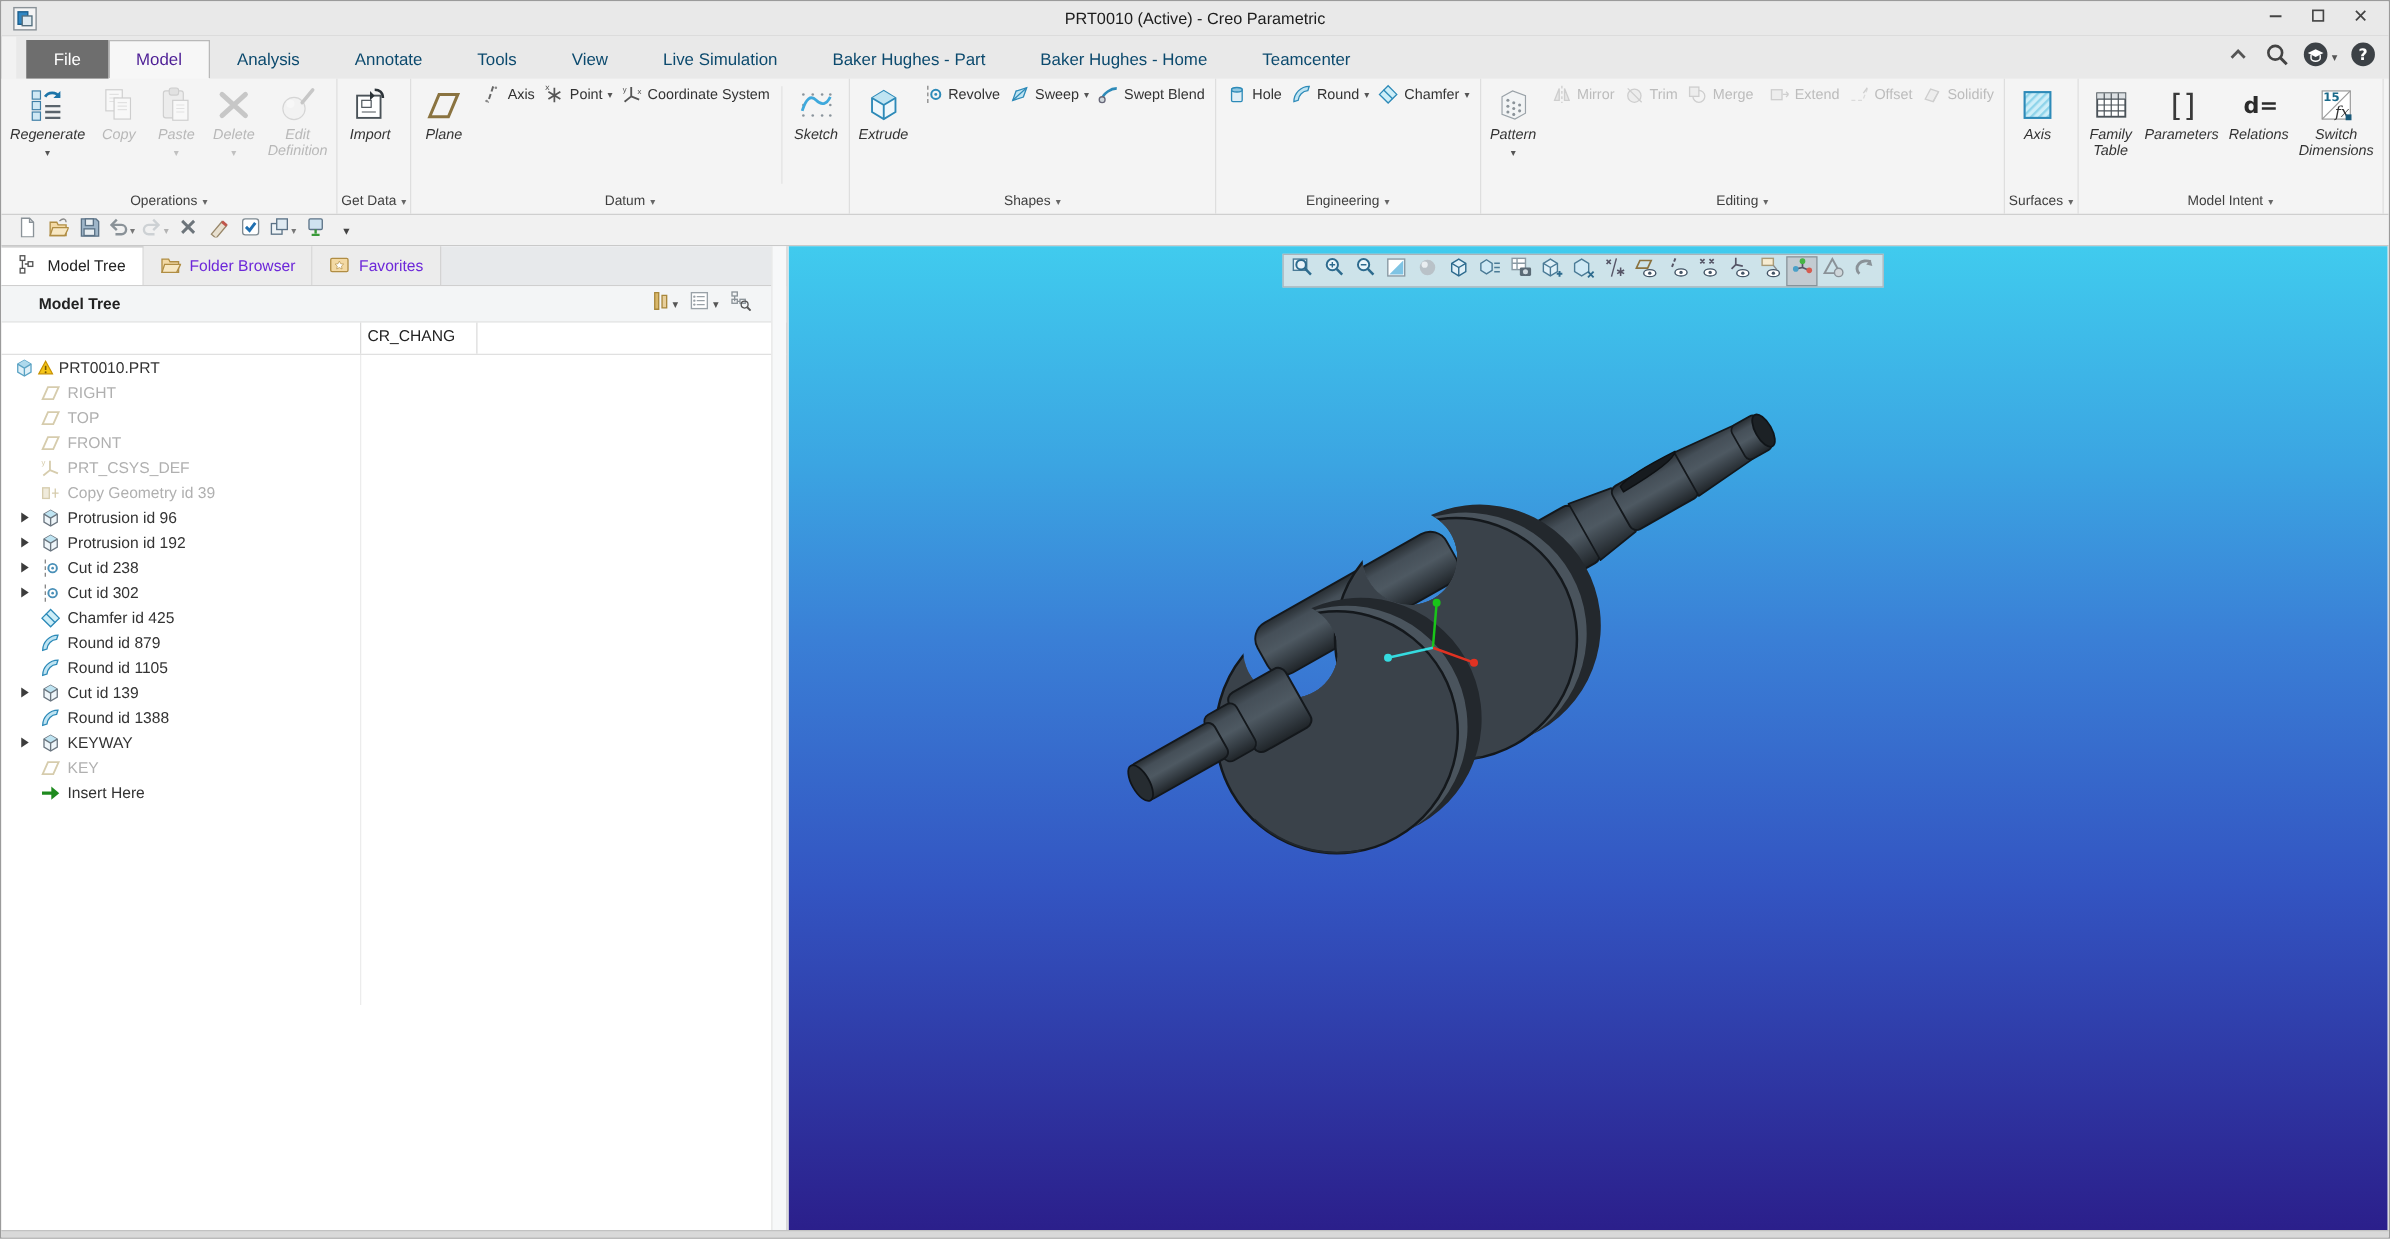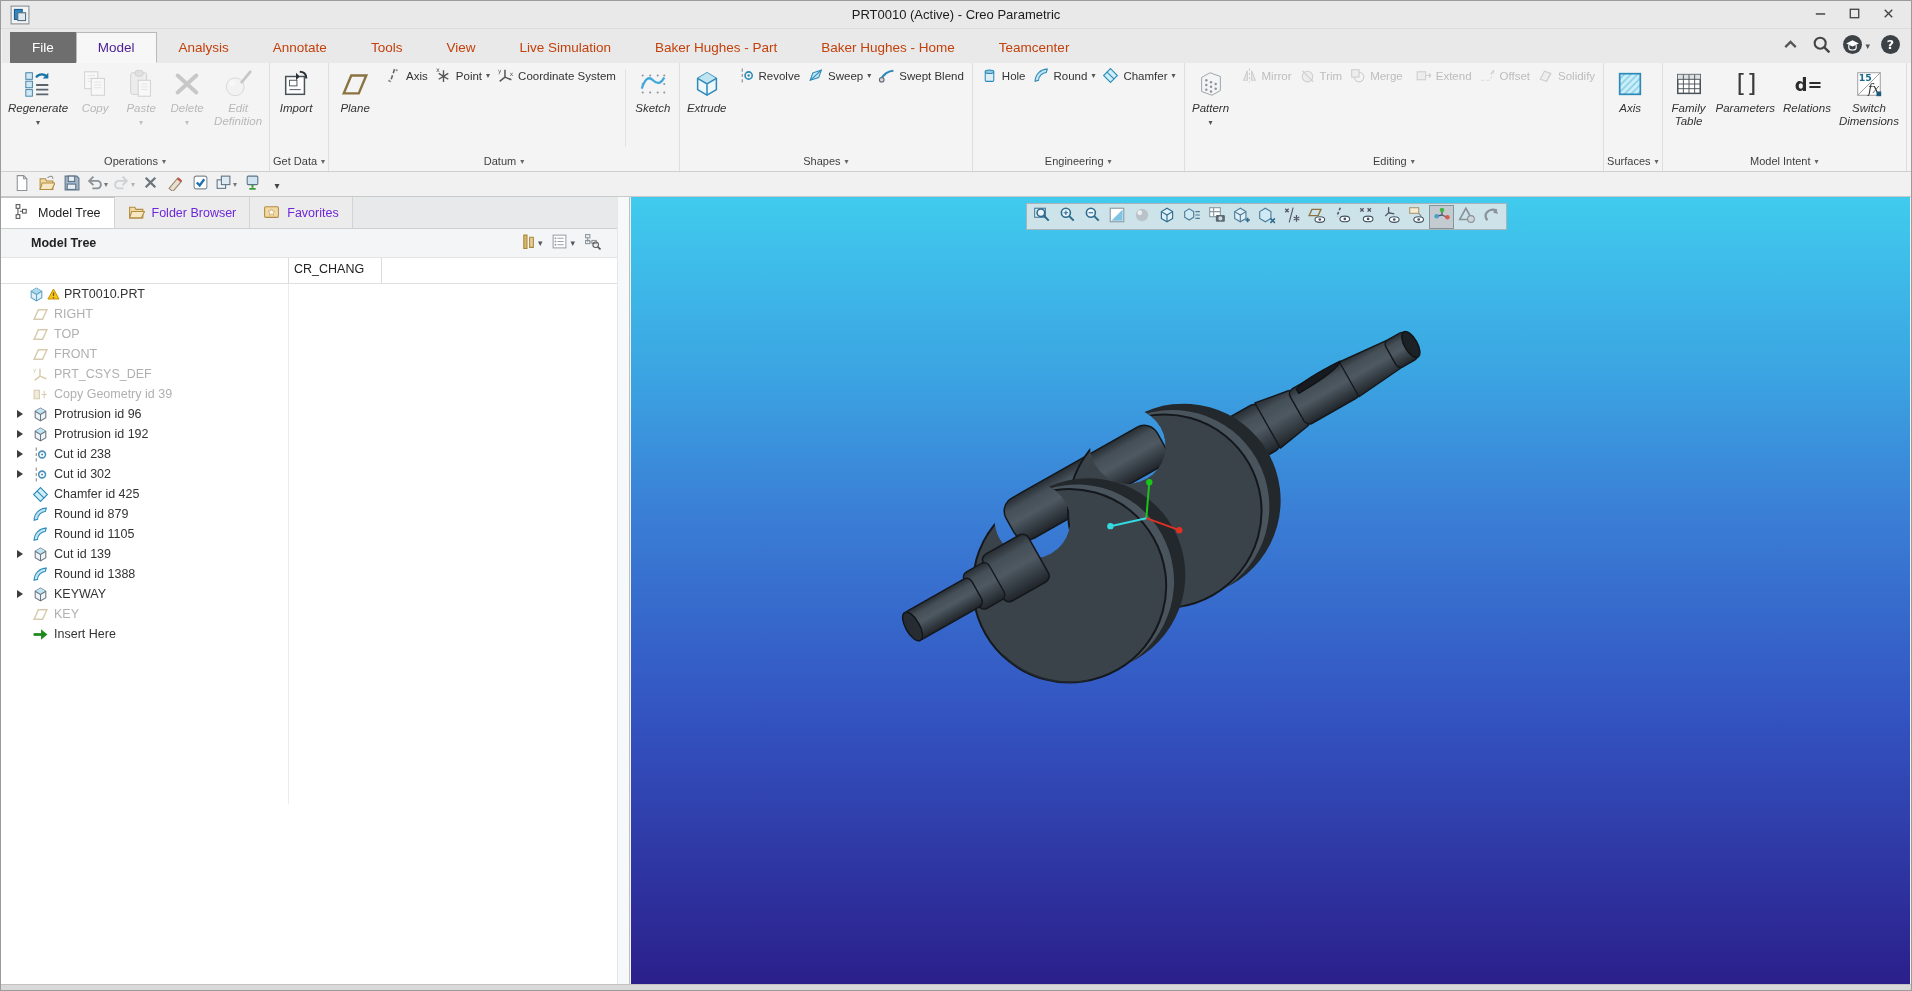--- a/index.html
+++ b/index.html
@@ -7,23 +7,23 @@
   .app{position:relative;width:1912px;height:991px;background:#f2f2f2;border:1px solid #9b9b9b;
        font-family:"Liberation Sans",sans-serif;color:#333;overflow:hidden;}
   
   .titlebar{position:absolute;left:0;top:0;right:0;height:28px;background:#e9e9e9;border-bottom:1px solid #dcdcdc;}
   .appicon{position:absolute;left:9px;top:4px;width:20px;height:20px;}
   .titletext{position:absolute;left:0;right:0;top:0;height:28px;line-height:28px;text-align:center;font-size:13px;color:#1c1c1c;}
   .winbtns{position:absolute;right:6px;top:0;height:28px;display:flex;align-items:center;}
   .winbtn{width:34px;height:26px;display:flex;align-items:center;justify-content:center;}
   .winbtn svg{width:15px;height:15px;}
   
-  .tabrow{position:absolute;left:1px;top:28px;right:0;height:34px;background:#e9e9e9;}
+  .tabrow{position:absolute;left:12px;top:28px;right:0;height:34px;background:#e9e9e9;}
   .tabs{display:flex;height:34px;align-items:flex-end;padding-left:8px;}
-  .tab{height:31px;line-height:30px;padding:0 21px;font-size:13.5px;color:#c2410c;border:1px solid transparent;white-space:nowrap;}
+  .tab{height:31px;line-height:30px;padding:0 21px;font-size:13.5px;color:#0c4a6e;border:1px solid transparent;white-space:nowrap;}
   .tab.file{background:#6e6e6e;color:#fff;min-width:64px;text-align:center;}
   .tab.active{background:#f7f7f7;border-color:#b9b9b9;border-bottom-color:#f7f7f7;color:#4c1d95;}
   .tabctl{position:absolute;right:10px;top:4px;display:flex;gap:10px;align-items:center;height:26px;}
   .tabctl .c{display:flex;align-items:center;gap:2px;}
   .tabctl svg{width:17px;height:17px;}
   .tabctl .av svg{width:21px;height:21px;}
   .smallarr{font-size:9px;color:#555;}
   
   .ribbon{position:absolute;left:0;top:62px;right:0;height:109px;background:#f4f4f4;border-bottom:1px solid #cfcfcf;display:flex;}
   .rgroup{position:relative;display:flex;flex-direction:column;border-right:1px solid #dedede;padding:2px 3px 0 3px;}
@@ -63,21 +63,21 @@
   .phead .ptitle{font-weight:bold;font-size:12.5px;color:#222;flex:1;}
   .phicons{display:flex;gap:9px;align-items:center;margin-right:14px;}
   .phicons .c{display:flex;align-items:center;gap:2px;}
   .phicons svg{width:17px;height:17px;}
   .pcolhead{position:relative;height:26px;border-bottom:1px solid #e0e0e0;}
   .colname{position:absolute;left:293px;top:4px;font-size:12.5px;color:#222;}
   .cline{position:absolute;top:0;bottom:0;width:1px;background:#dcdcdc;}
   .tree{position:relative;font-size:12.5px;}
   .treecol{position:absolute;left:287px;top:0;height:520px;width:1px;background:#ececec;}
   .trow{height:20px;display:flex;align-items:center;padding-left:16px;color:#333;}
-  .trow.root{padding-left:27px;}
+  .trow.root{padding-left:10px;}
   .trow .expander{width:15px;flex:0 0 15px;display:flex;align-items:center;}
   .trow .expander .tri{display:none;width:0;height:0;border-left:6px solid #3c3c3c;border-top:4px solid transparent;border-bottom:4px solid transparent;}
   .trow.expand .expander .tri{display:block;}
   .trow.root .expander{width:0;flex:0 0 0;}
   .trow .ti{width:17px;height:17px;flex:0 0 17px;margin-right:2px;}
   .trow .ti svg{width:17px;height:17px;}
   .trow .ti2{width:13px;height:13px;flex:0 0 13px;margin-right:1px;}
   .trow .ti2 svg{width:13px;height:13px;}
   .trow .tlab{margin-left:3px;white-space:nowrap;}
   .trow.dim{color:#b0b0b0;}

